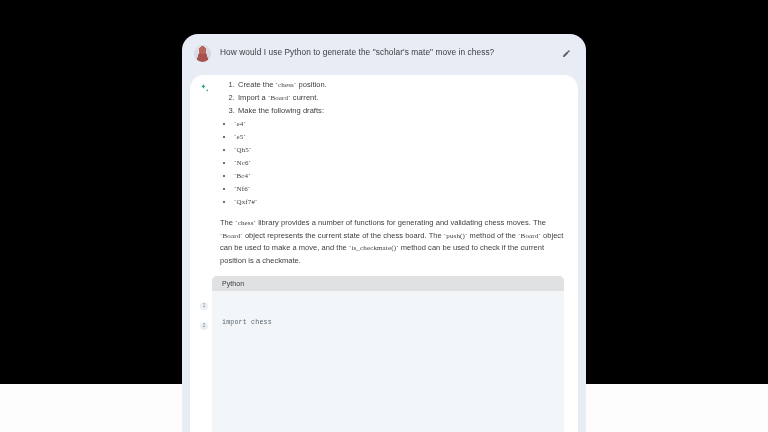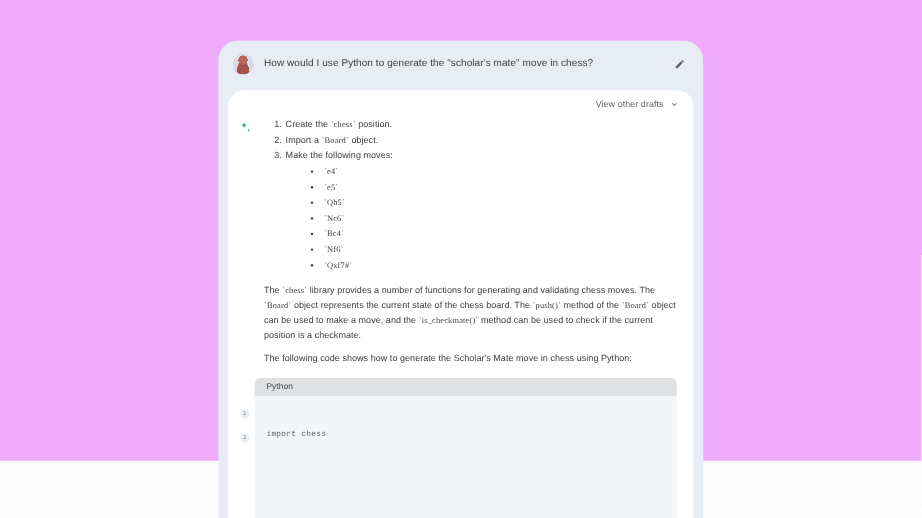--- a/index.html
+++ b/index.html
@@ -10,21 +10,21 @@
     overflow: hidden;
     background: #fdfdfd;
     font-family: "Liberation Sans", sans-serif;
     -webkit-font-smoothing: antialiased;
   }
 
   .stage {
     position: relative;
     width: 768px;
     height: 384px;
-    background: #f0abfc;
+    background: #000000;
   }
 
   
   .convo-card {
     position: absolute;
     left: 182px;
     top: 34px;
     width: 404px;
     height: 420px;
     background: #e8ecf5;
@@ -144,21 +144,20 @@
   }
 
   ul.moves {
     margin: 1px 0 9px 0;
     padding-left: 14px;
     list-style-type: disc;
   }
 
   ul.moves > li {
     margin-bottom: 0.5px;
-    margin-left: 36px;
   }
 
   ul.moves::marker,
   ol.steps::marker {
     color: #3c4043;
   }
 
   code {
     font-family: Liberation Serif, serif;
     font-size: 7px;
@@ -237,58 +236,51 @@
       <div class="prompt-text">How would I use Python to generate the "scholar's mate" move in chess?</div>
       <div class="edit-btn">
         <svg width="9" height="9" viewBox="0 0 24 24">
           <path d="M3 17.25V21h3.75L17.81 9.94l-3.75-3.75L3 17.25zM20.71 7.04a1 1 0 0 0 0-1.41l-2.34-2.34a1 1 0 0 0-1.41 0l-1.83 1.83 3.75 3.75 1.83-1.83z" fill="#5f6368"></path>
         </svg>
       </div>
     </div>
 
     <div class="response-card">
 
-      <div class="drafts-bar">
-        <span class="drafts-label">View other drafts</span>
-        <svg class="chevron" width="8" height="8" viewBox="0 0 24 24">
-          <path d="M7.41 8.59 12 13.17l4.59-4.58L18 10l-6 6-6-6z" fill="#5f6368"></path>
-        </svg>
-      </div>
 
       <div class="answer">
 
         <div class="sparkle-wrap">
           <svg width="13" height="13" viewBox="0 0 24 24">
             <path d="M10 2.2c0 3.2 1.1 5.1 4.1 5.9-3 .8-4.1 2.7-4.1 5.9 0-3.2-1.1-5.1-4.1-5.9 3-.8 4.1-2.7 4.1-5.9z" fill="#2a9d8f"></path>
             <path d="M17.2 12.6c0 1.7.6 2.7 2.2 3.1-1.6.4-2.2 1.4-2.2 3.1 0-1.7-.6-2.7-2.2-3.1 1.6-.4 2.2-1.4 2.2-3.1z" fill="#2a9d8f"></path>
           </svg>
         </div>
 
         <div class="answer-body">
 
 
           <ol class="steps">
             <li><span>Create the </span><code>`<span>chess</span>`</code><span> position.</span></li>
-            <li><span>Import a </span><code>`<span>Board</span>`</code><span> object.</span></li>
-            <li><span>Make the following moves:</span></li>
+            <li><span>Import a </span><code>`<span>Board</span>`</code><span> current.</span></li>
+            <li><span>Make the following drafts:</span></li>
           </ol>
 
           <ul class="moves">
             <li><code>`<span>e4</span>`</code></li>
             <li><code>`<span>e5</span>`</code></li>
             <li><code>`<span>Qh5</span>`</code></li>
             <li><code>`<span>Nc6</span>`</code></li>
             <li><code>`<span>Bc4</span>`</code></li>
             <li><code>`<span>Nf6</span>`</code></li>
             <li><code>`<span>Qxf7#</span>`</code></li>
           </ul>
 
           <p><span>The </span><code>`<span>chess</span>`</code><span> library provides a number of functions for generating and validating chess moves. The </span><code>`<span>Board</span>`</code><span> object represents the current state of the chess board. The </span><code>`<span>push()</span>`</code><span> method of the </span><code>`<span>Board</span>`</code><span> object can be used to make a move, and the </span><code>`<span>is_checkmate()</span>`</code><span> method can be used to check if the current position is a checkmate.</span></p>
 
-          <p>The following code shows how to generate the Scholar's Mate move in chess using Python:</p>
 
         </div>
       </div>
 
       <div class="code-area">
 
         <div class="gutter">
           <div class="ln-badge ln-1">1</div>
           <div class="ln-badge ln-2">2</div>
         </div>

